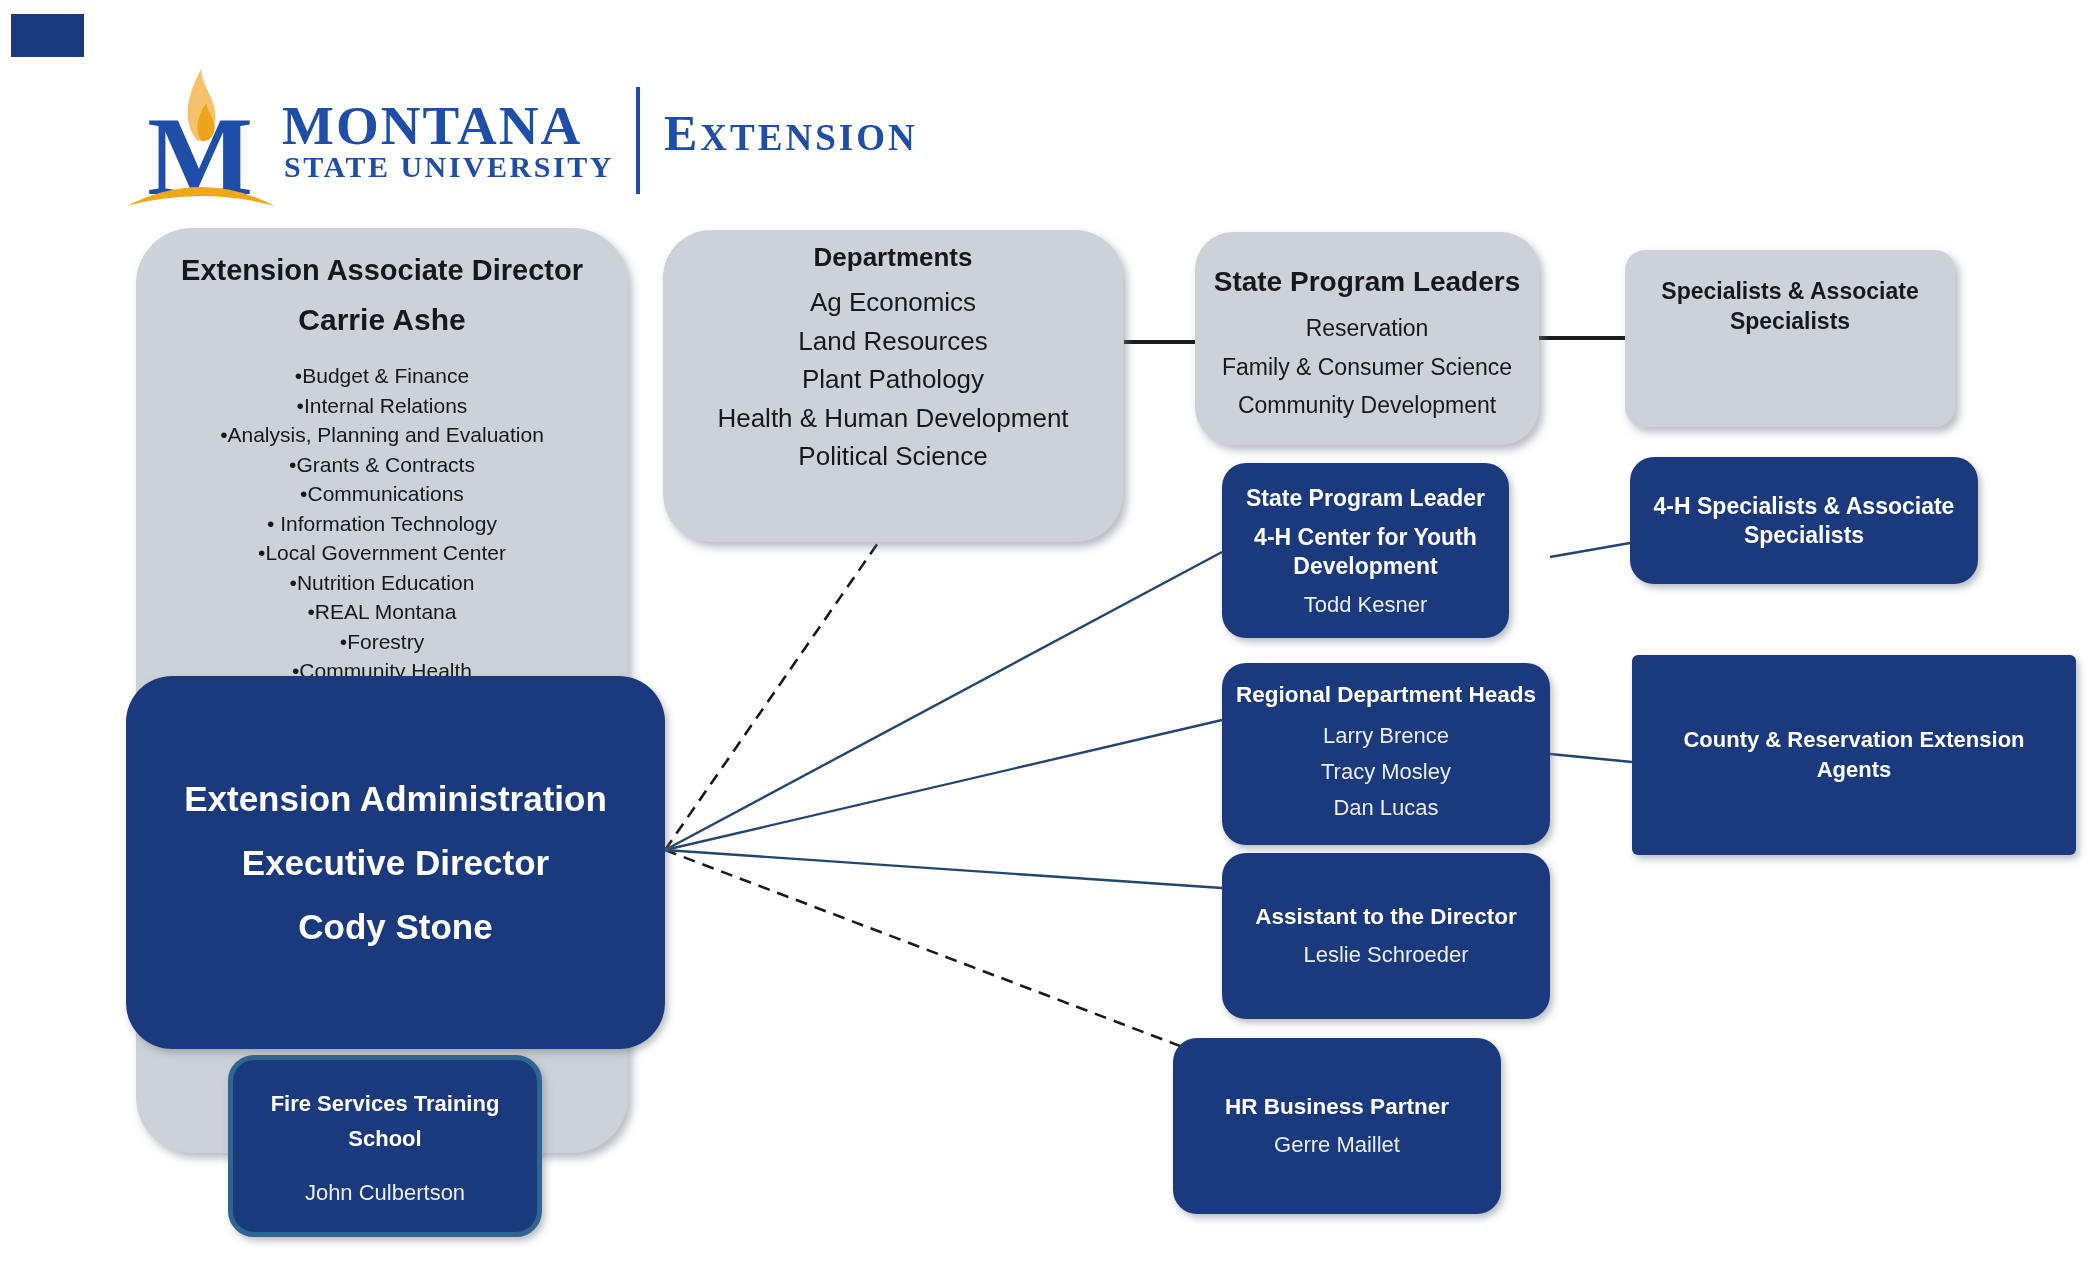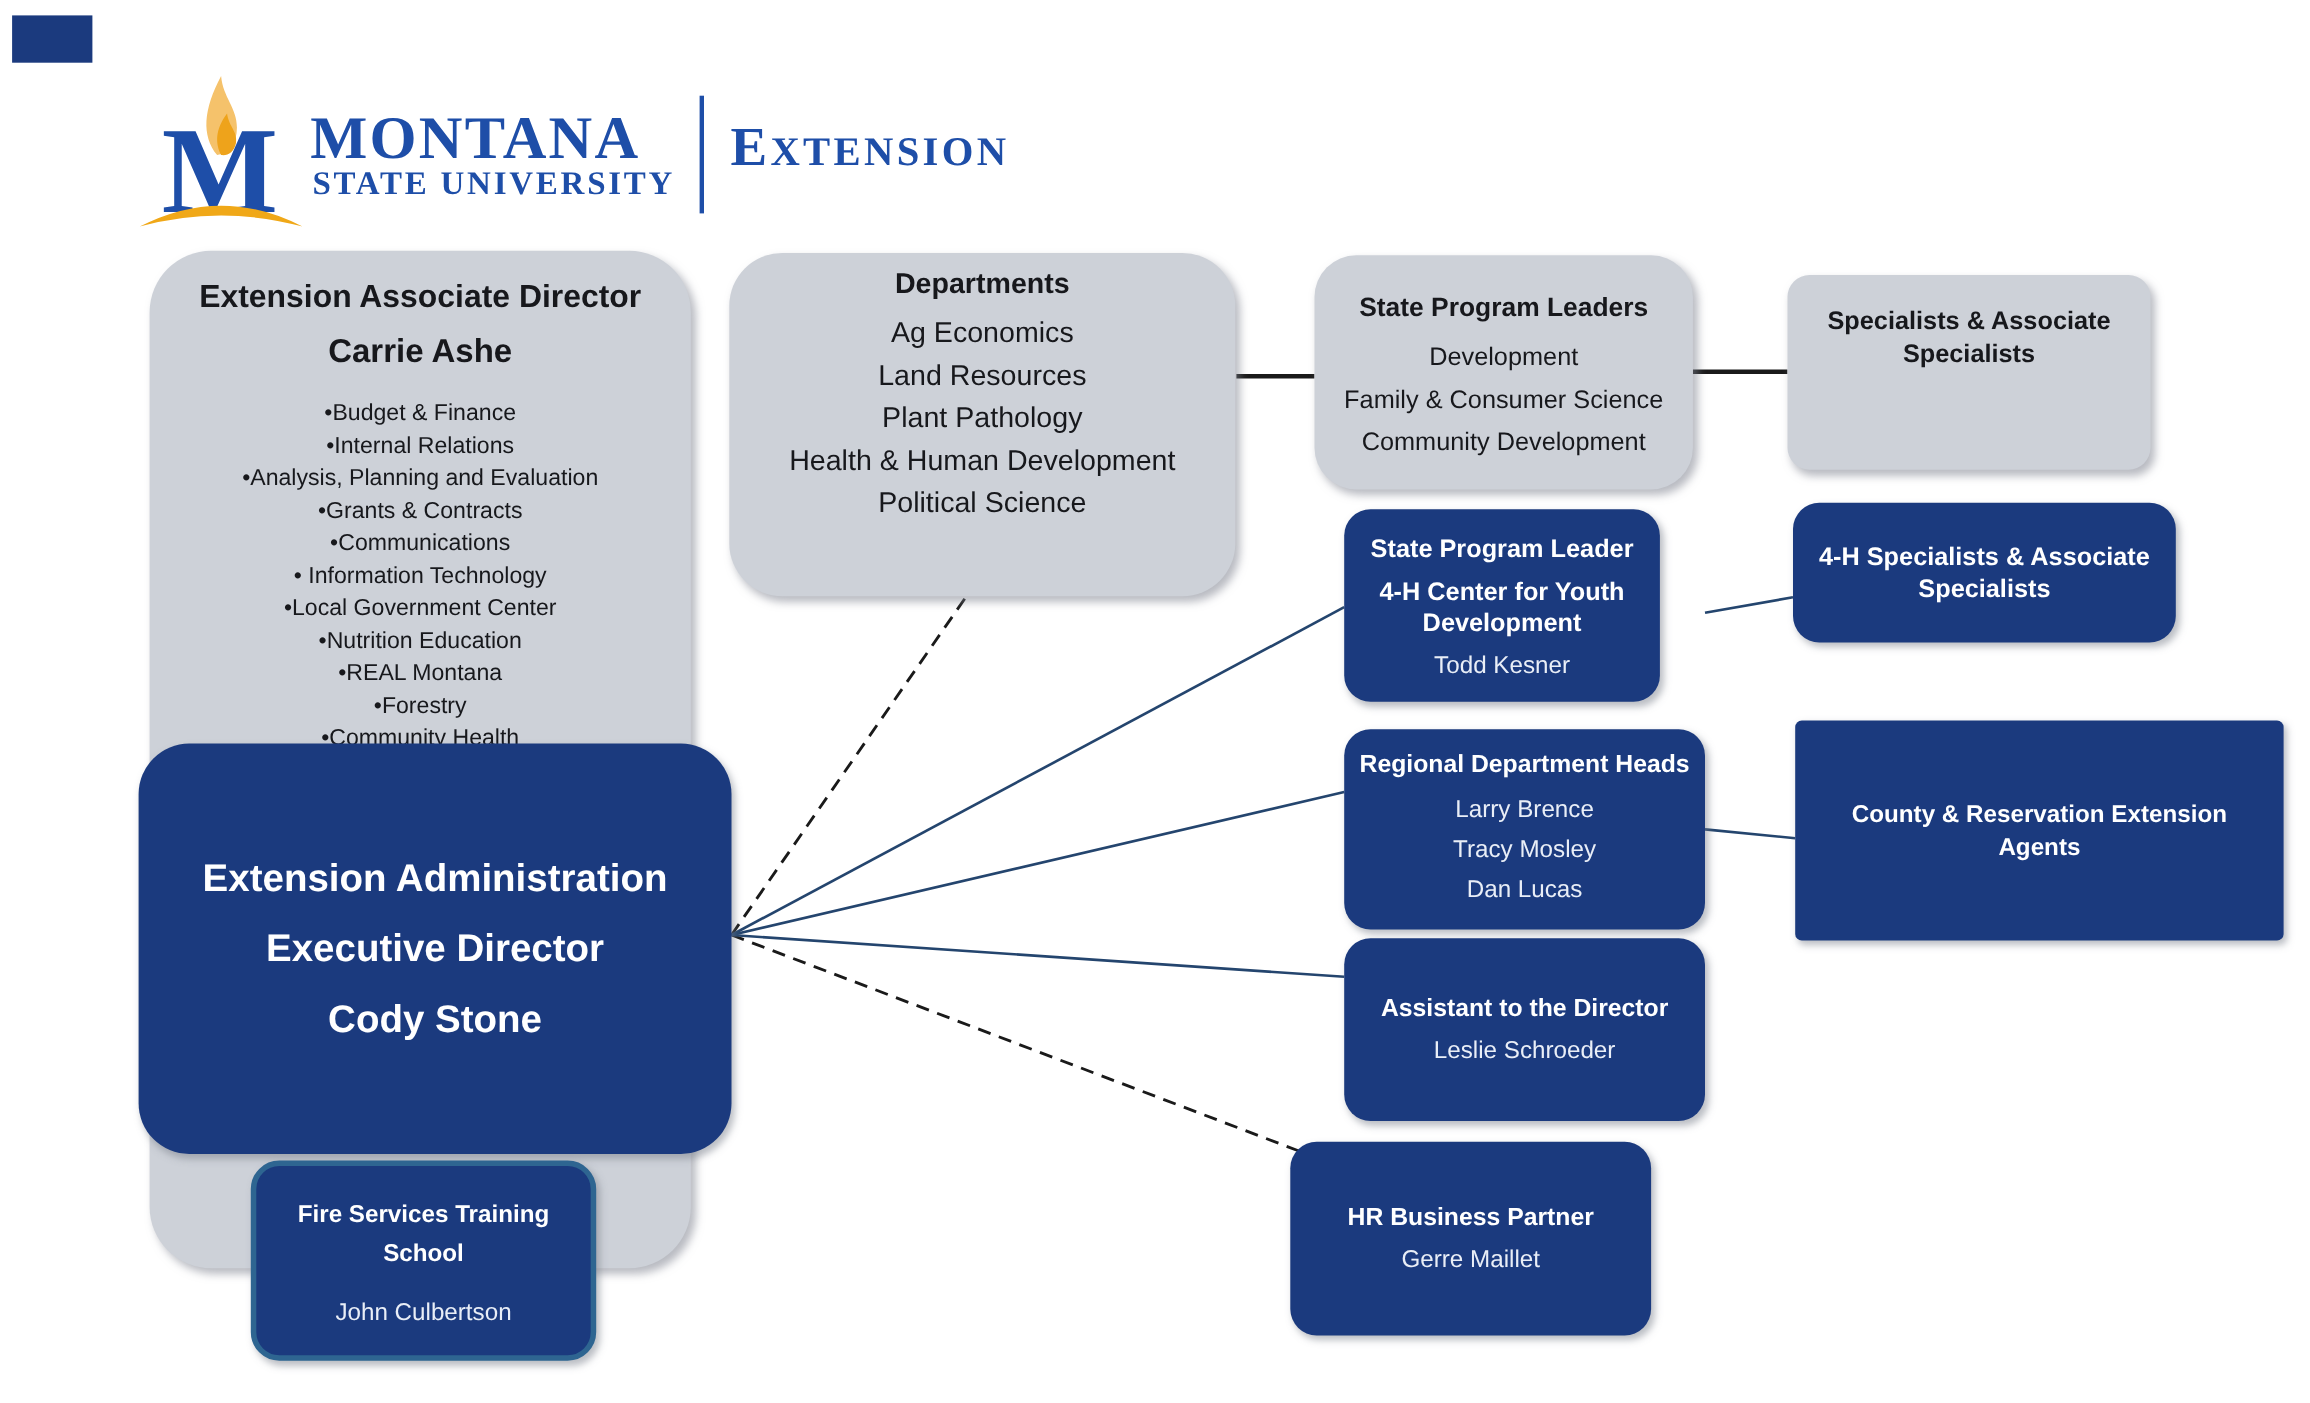--- a/index.html
+++ b/index.html
@@ -61,21 +61,21 @@
     border:5px solid #2e6591;
   }
   .fire-title{font-size:22px;font-weight:bold;line-height:35px;max-width:270px;}
   .fire-name{font-size:22px;margin-top:24px;}
   
   .depts{left:663px;top:230px;width:460px;height:312px;border-radius:48px;padding-top:12px;justify-content:flex-start;}
   .depts-title{font-size:26px;font-weight:bold;margin-bottom:10px;}
   .depts-items{font-size:26px;line-height:38.5px;}
   
   .spl{left:1195px;top:232px;width:344px;height:213px;border-radius:38px;padding-top:34px;justify-content:flex-start;}
-  .spl-title{font-size:24px;font-weight:bold;margin-bottom:11px;}
+  .spl-title{font-size:28px;font-weight:bold;margin-bottom:11px;}
   .spl-items{font-size:23px;line-height:38.5px;}
   
   .specials{left:1625px;top:250px;width:330px;height:177px;border-radius:20px;justify-content:flex-start;padding-top:26px;}
   .specials-title{font-size:23px;font-weight:bold;line-height:30px;max-width:312px;}
   
   .fourh{left:1222px;top:463px;width:287px;height:175px;border-radius:24px;}
   .fourh-title{font-size:23px;font-weight:bold;line-height:29px;}
   .fourh-sub{font-size:23px;font-weight:bold;line-height:29px;max-width:300px;margin-top:10px;}
   .fourh-name{font-size:22px;margin-top:11px;}
   .fourhspec{left:1630px;top:457px;width:348px;height:127px;border-radius:24px;}
@@ -167,21 +167,21 @@
       <div>Land Resources</div>
       <div>Plant Pathology</div>
       <div>Health &amp; Human Development</div>
       <div>Political Science</div>
     </div>
   </div>
 
   <div class="box gray spl">
     <div class="spl-title">State Program Leaders</div>
     <div class="spl-items">
-      <div>Development</div>
+      <div>Reservation</div>
       <div>Family &amp; Consumer Science</div>
       <div>Community Development</div>
     </div>
   </div>
 
   <div class="box gray specials">
     <div class="specials-title">Specialists &amp; Associate Specialists</div>
   </div>
 
   <div class="box navy fourh">

